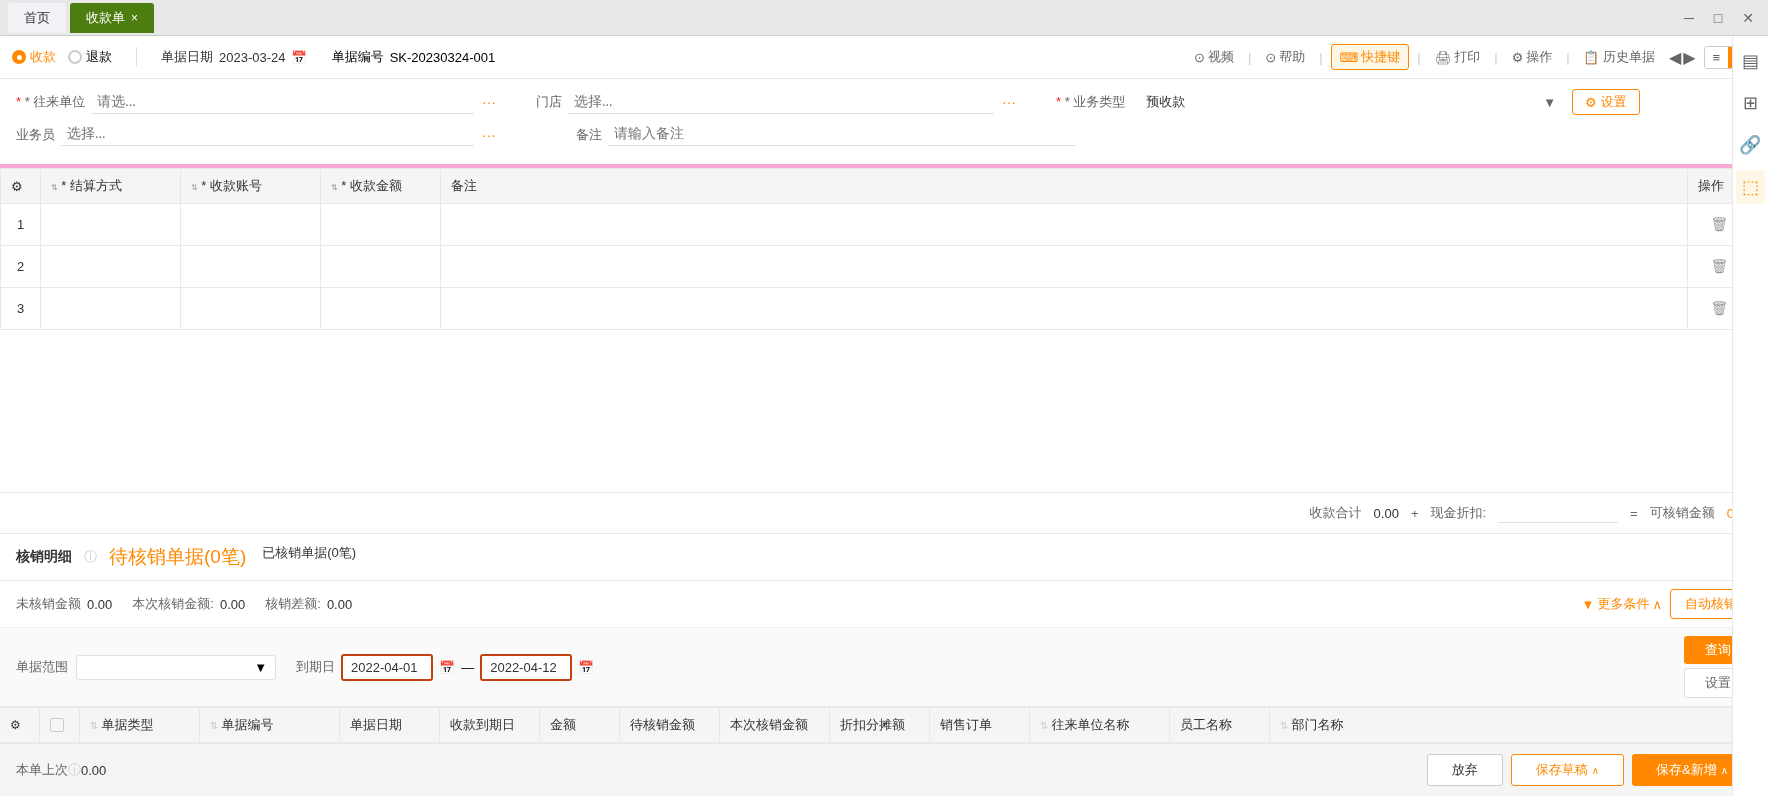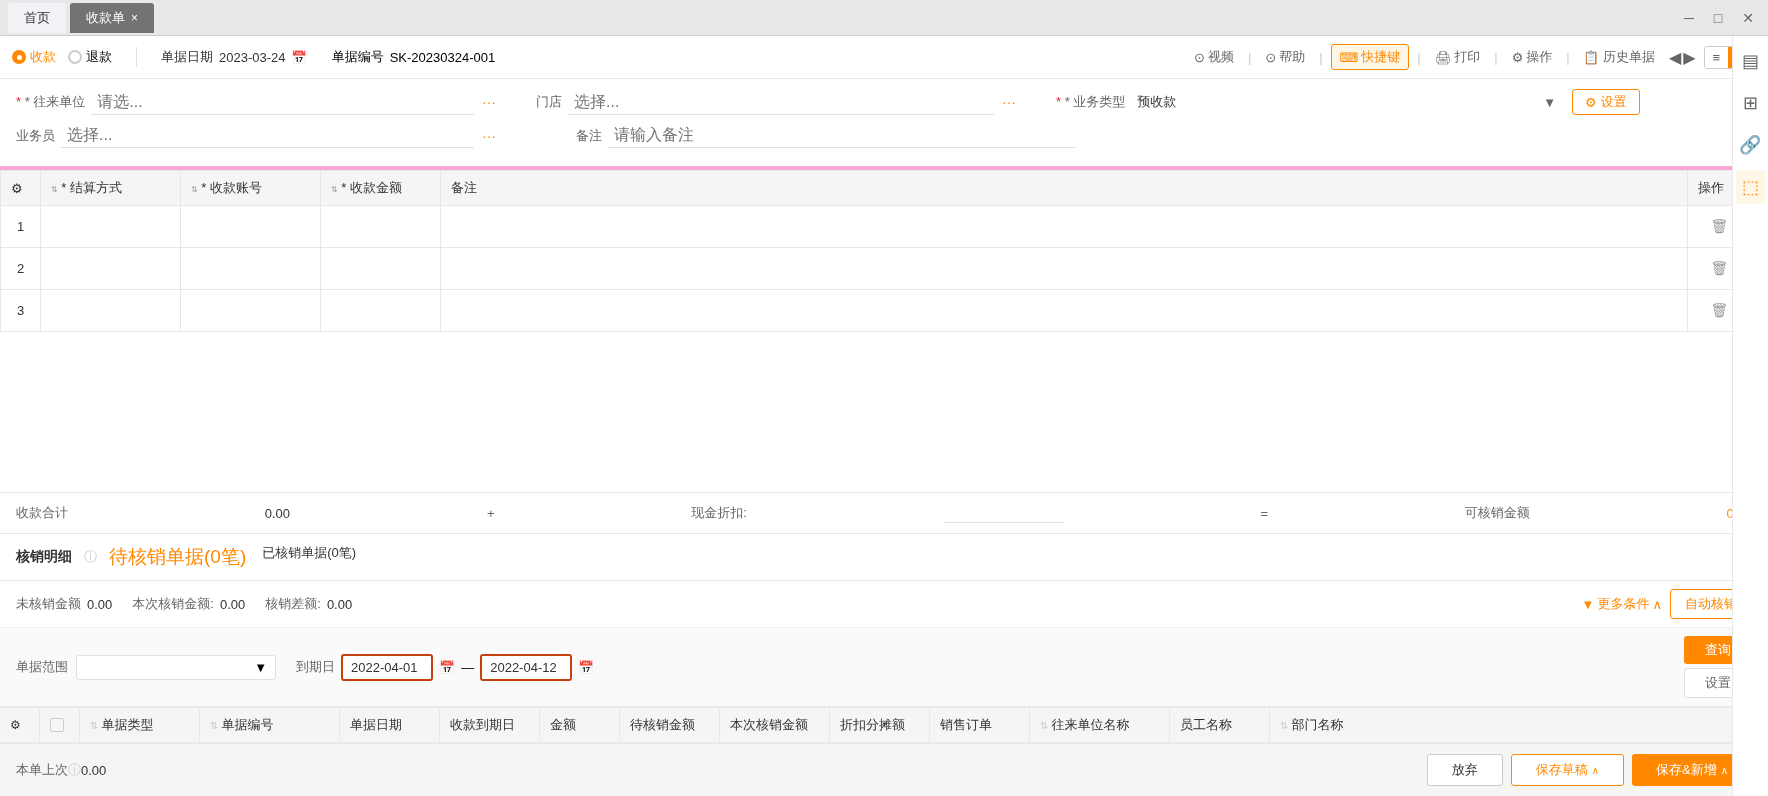--- a/index.html
+++ b/index.html
@@ -8,21 +8,21 @@
     
     .tab-bar {
       display: flex; align-items: center; background: #e8e8e8; height: 36px;
       border-bottom: 1px solid #ccc; padding: 0 8px; gap: 4px;
     }
     .tab-home {
       padding: 6px 16px; background: #f0f2f5; color: #333; cursor: pointer;
       border-radius: 3px 3px 0 0; font-size: 13px;
     }
     .tab-active {
-      padding: 6px 16px; background: #737373; color: #fff; cursor: pointer;
+      padding: 6px 16px; background: #4d7c0f; color: #fff; cursor: pointer;
       border-radius: 3px 3px 0 0; font-size: 13px; display: flex; align-items: center; gap: 6px;
     }
     .tab-close { cursor: pointer; color: #fff; font-size: 12px; }
     .window-controls { margin-left: auto; display: flex; gap: 8px; }
     .win-btn { background: none; border: none; cursor: pointer; font-size: 14px; color: #666; padding: 2px 6px; }
 
     
     .main-wrapper { background: #fff; height: calc(796px - 36px); display: flex; flex-direction: column; }
 
     
@@ -59,24 +59,24 @@
     
     .form-area {
       padding: 10px 16px; border-bottom: 4px solid #f9a8d4; background: #fff; flex-shrink: 0;
     }
     .form-row { display: flex; align-items: center; gap: 0; margin-bottom: 8px; }
     .form-field { display: flex; align-items: center; gap: 6px; flex: 1; }
     .form-label { color: #666; white-space: nowrap; min-width: fit-content; }
     .required-label::before { content: '* '; color: #f5222d; }
     .form-input {
       border: none; border-bottom: 1px solid #e0e0e0; outline: none; padding: 3px 6px;
-      color: #ccc; flex: 1; min-width: 0; font-size: 16px; background: transparent;
+      color: #ccc; flex: 1; min-width: 0; font-size: 14px; background: transparent; font-family: Liberation Serif, serif;
     }
     .more-icon { color: #ff8800; cursor: pointer; font-size: 14px; margin-left: 2px; }
-    .business-type-field { display: flex; align-items: center; gap: 6px; }
+    .business-type-field { display: flex; align-items: center; gap: 15px; }
     .business-value { color: #333; }
     .dropdown-arrow { color: #666; cursor: pointer; }
     .settings-btn {
       background: #fff; border: 1px solid #ff8800; color: #ff8800; padding: 3px 12px;
       border-radius: 3px; cursor: pointer; display: flex; align-items: center; gap: 4px;
     }
 
     
     .table-wrapper { flex: 1; overflow: auto; background: #fff; }
     .data-table { width: 100%; border-collapse: collapse; }
@@ -93,23 +93,23 @@
     .col-amount { width: 120px; }
     .col-note { }
     .col-op { width: 80px; text-align: center; }
     .row-num { color: #666; text-align: center; }
     .op-icons { display: flex; gap: 6px; justify-content: center; }
     .op-icon { cursor: pointer; color: #999; font-size: 14px; }
     .settings-icon-cell { text-align: center; cursor: pointer; color: #666; }
 
     
     .summary-row {
-      display: flex; align-items: center; justify-content: space-between;
+      display: flex; align-items: center; justify-content: flex-end;
       padding: 10px 16px; background: #fff; border-top: 1px solid #e8e8e8;
-      gap: 24px; flex-shrink: 0;
+      gap: 12px; flex-shrink: 0;
     }
     .summary-text { color: #666; }
     .summary-value { color: #333; }
     .summary-highlight { color: #ff8800; font-weight: 500; }
     .summary-input {
       border: none; border-bottom: 1px solid #e0e0e0; outline: none;
       width: 120px; padding: 2px 6px; text-align: right;
     }
 
     

